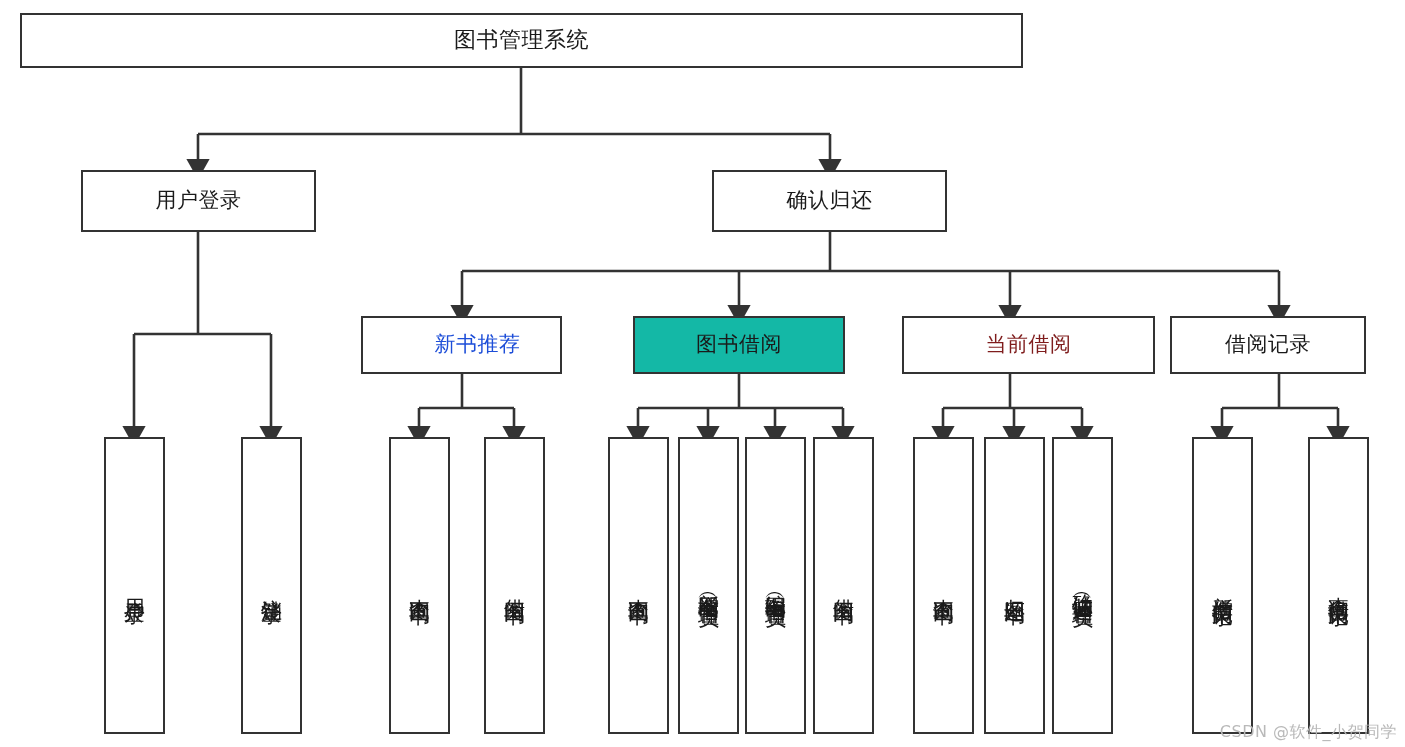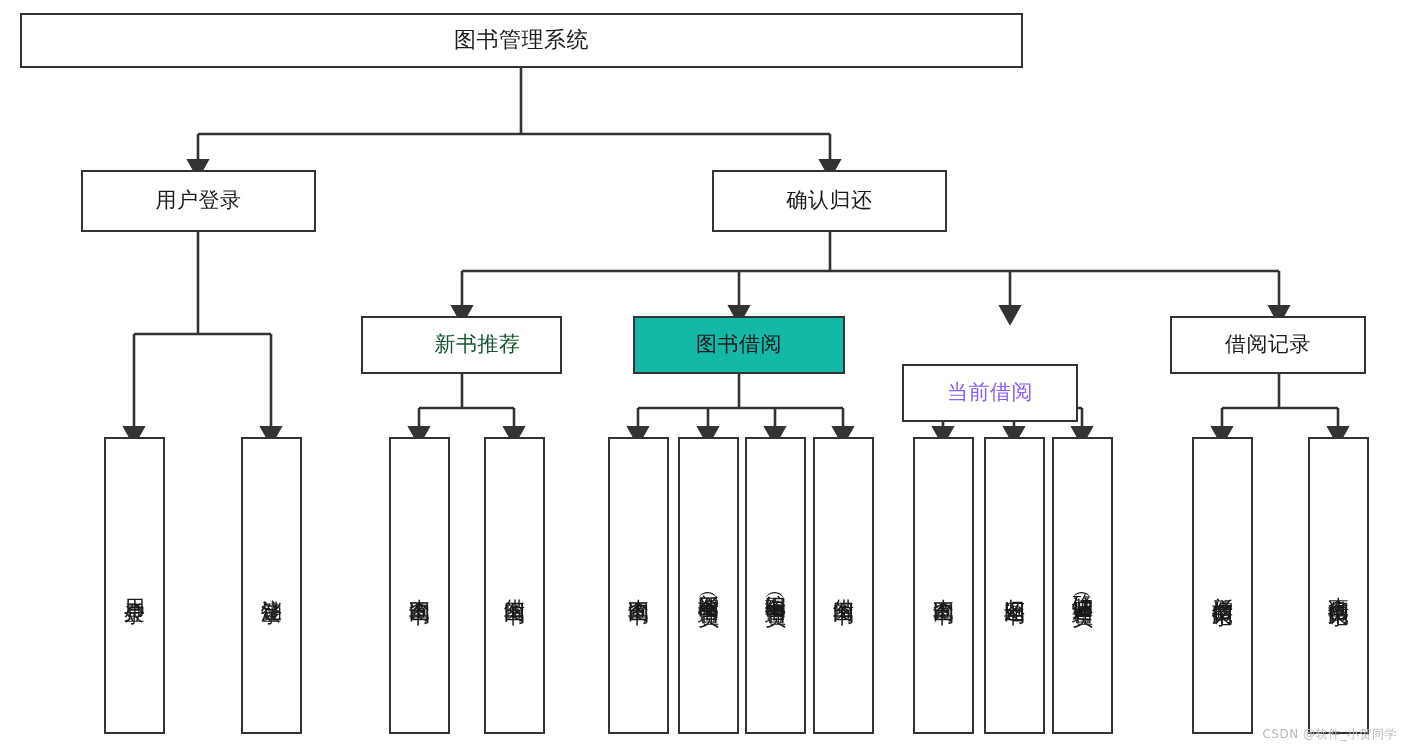--- a/index.html
+++ b/index.html
@@ -54,21 +54,21 @@
   .node.v .vtext {
     writing-mode: vertical-rl;
     text-orientation: upright;
     display: block;
     white-space: nowrap;
   }
   .watermark {
     position: absolute;
     right: 8px;
     bottom: 4px;
-    font-size: 12px;
+    font-size: 16px;
     color: #b9b9b9;
     white-space: nowrap;
     letter-spacing: 0.5px;
   }
 </style>
 </head>
 <body>
 
 <div id="diagram-root" style="background: rgb(255, 255, 255);">
 
@@ -138,27 +138,27 @@
     <span>图书管理系统</span>
   </div>
 
   <div class="node h" id="node-l2-0" style="left: 81px; top: 170px; width: 235px; height: 62px; border-color: rgb(51, 51, 51); background: rgb(255, 255, 255); color: rgb(26, 26, 26);">
     <span>用户登录</span>
   </div>
   <div class="node h" id="node-l2-1" style="left: 712px; top: 170px; width: 235px; height: 62px; border-color: rgb(51, 51, 51); background: rgb(255, 255, 255); color: rgb(26, 26, 26);">
     <span>确认归还</span>
   </div>
 
-  <div class="node h" id="node-l3-0" style="left: 361px; top: 316px; width: 201px; height: 58px; border-color: rgb(51, 51, 51); background: rgb(255, 255, 255); color: #14532d; padding-left: 32px;">
+  <div class="node h" id="node-l3-0" style="left: 361px; top: 316px; width: 201px; height: 58px; border-color: rgb(51, 51, 51); background: rgb(255, 255, 255); color: #1d4ed8; padding-left: 32px;">
     <span>新书推荐</span>
   </div>
   <div class="node h" id="node-l3-1" style="left: 633px; top: 316px; width: 212px; height: 58px; border-color: rgb(51, 51, 51); background: #14b8a6; color: rgb(26, 26, 26);">
     <span>图书借阅</span>
   </div>
-  <div class="node h" id="node-l3-2" style="left: 902px; top: 316px; width: 176px; height: 58px; border-color: rgb(51, 51, 51); background: rgb(255, 255, 255); color: #8b5cf6; margin-top: 48px;">
+  <div class="node h" id="node-l3-2" style="left: 902px; top: 316px; width: 253px; height: 58px; border-color: rgb(51, 51, 51); background: rgb(255, 255, 255); color: #7f1d1d;">
     <span>当前借阅</span>
   </div>
   <div class="node h" id="node-l3-3" style="left: 1170px; top: 316px; width: 196px; height: 58px; border-color: rgb(51, 51, 51); background: rgb(255, 255, 255); color: rgb(26, 26, 26);">
     <span>借阅记录</span>
   </div>
 
   <div class="node v" id="node-leaf-0" style="left: 104px; top: 437px; width: 61px; height: 297px; border-color: rgb(51, 51, 51); background: rgb(255, 255, 255); color: rgb(26, 26, 26);">
     <span class="vtext">用户登录</span>
   </div>
   <div class="node v" id="node-leaf-1" style="left: 241px; top: 437px; width: 61px; height: 297px; border-color: rgb(51, 51, 51); background: rgb(255, 255, 255); color: rgb(26, 26, 26);">

